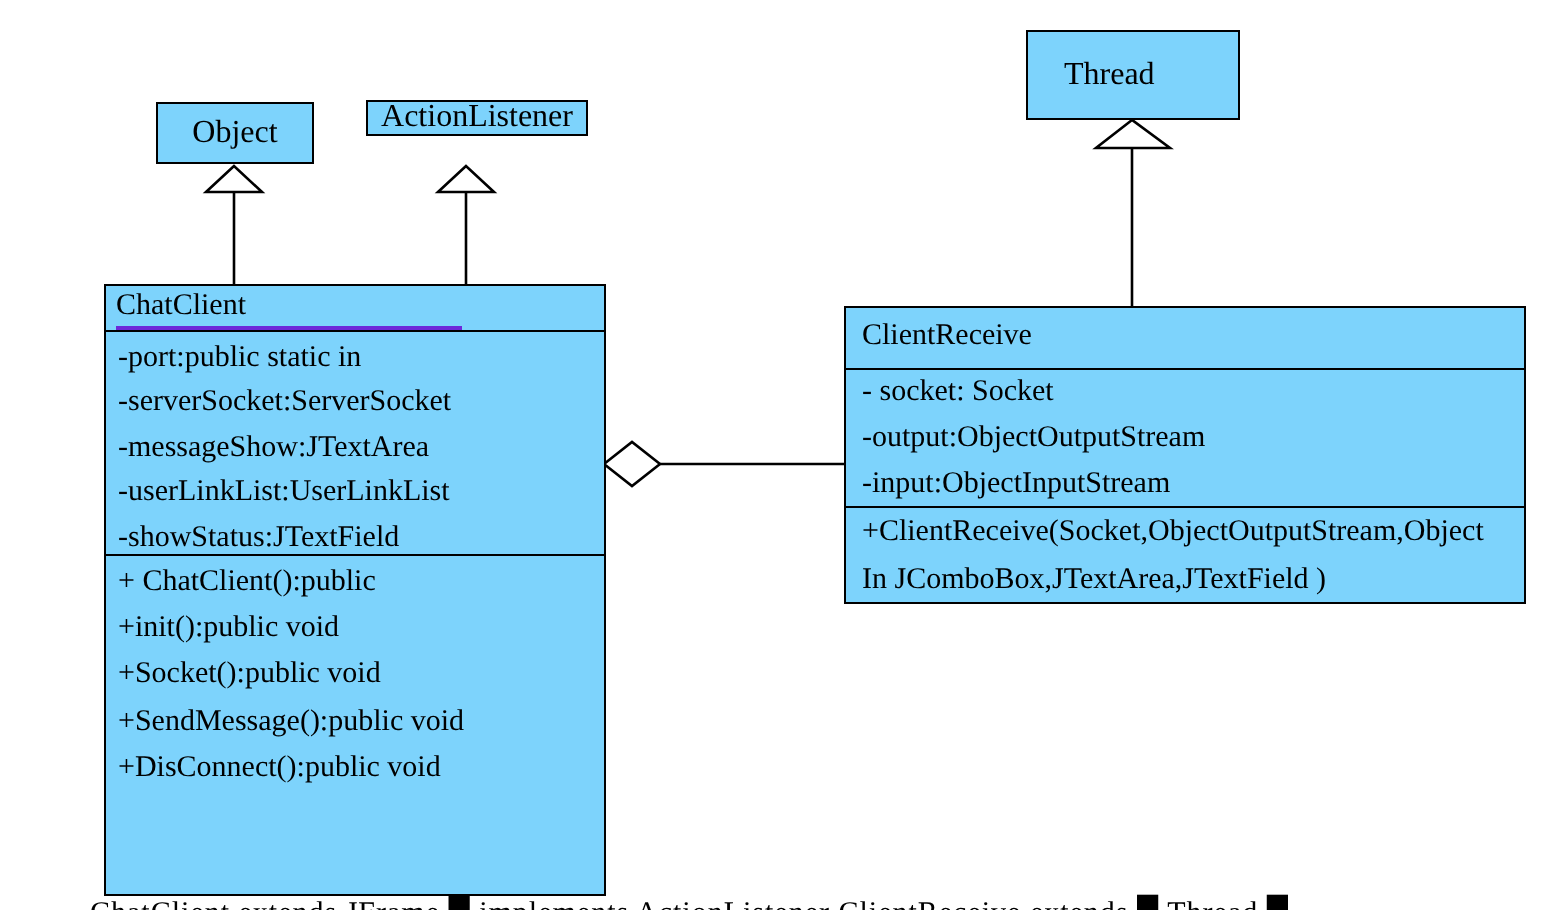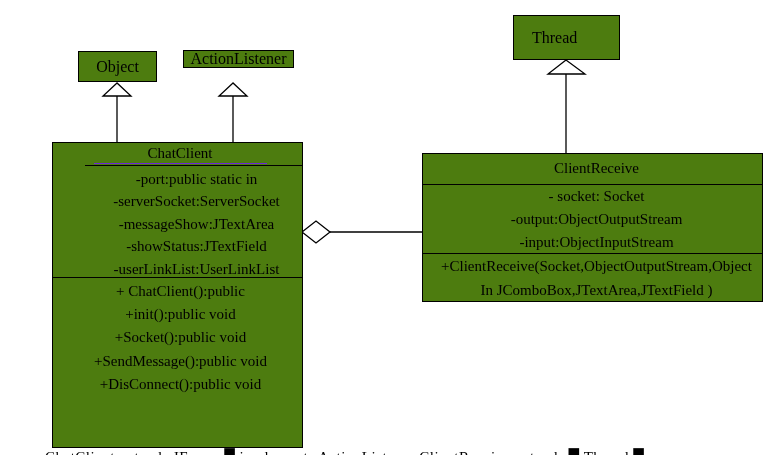--- a/index.html
+++ b/index.html
@@ -17,26 +17,25 @@
     overflow: hidden;
   }
   .connectors {
     position: absolute;
     left: 0; top: 0;
     width: 778px; height: 455px;
     z-index: 1;
   }
   .cls {
     position: absolute;
-    background: #4d7c0f;
+    background: #7dd3fc;
     border: 1px solid #000000;
     box-sizing: border-box;
     z-index: 2;
     font-size: 15px;
-    text-align: center;
   }
   .simple-cls {
     display: flex;
     align-items: center;
     justify-content: center;
     font-size: 16px;
   }
   .compartment {
     box-sizing: border-box;
     overflow: hidden;
@@ -44,21 +43,21 @@
   .compartment + .compartment {
     border-top: 1px solid #000000;
   }
   .title-line {
     padding: 2px 0 0 5px;
     white-space: nowrap;
   }
   .title-underlined {
     display: inline-block;
     width: 173px;
-    border-bottom: 1px solid #6d28d9;
+    border-bottom: 3px solid #6d28d9;
     padding-bottom: 1px;
   }
   .member {
     padding-left: 6px;
     white-space: nowrap;
   }
   .cc-attr  { line-height: 22.4px; }
   .cc-meth  { line-height: 23.2px; }
   .cr-title { line-height: 29px; padding-left: 8px; }
   .cr-attr  { line-height: 23px; padding-left: 8px; }
@@ -110,26 +109,26 @@
   </div>
 
   <div class="cls simple-cls" style="left:513px; top:15px; width:107px; height:45px; justify-content:flex-start; padding-left:18px;">
     <span>Thread</span>
   </div>
 
   <div class="cls" style="left:52px; top:142px; width:251px; height:306px;">
     <div class="compartment title-line" style="height:22px;">
       <span class="title-underlined">ChatClient</span>
     </div>
-    <div class="compartment attrs-pad" style="height:112px;margin-left:32px;">
+    <div class="compartment attrs-pad" style="height:112px;">
       <div class="member cc-attr">-port:public static in</div>
       <div class="member cc-attr">-serverSocket:ServerSocket</div>
       <div class="member cc-attr">-messageShow:JTextArea</div>
+      <div class="member cc-attr">-userLinkList:UserLinkList</div>
       <div class="member cc-attr">-showStatus:JTextField</div>
-      <div class="member cc-attr">-userLinkList:UserLinkList</div>
     </div>
     <div class="compartment attrs-pad" style="height:170px;">
       <div class="member cc-meth">+ ChatClient():public</div>
       <div class="member cc-meth">+init():public void</div>
       <div class="member cc-meth">+Socket():public void</div>
       <div class="member cc-meth">+SendMessage():public void</div>
       <div class="member cc-meth">+DisConnect():public void</div>
     </div>
   </div>
 

